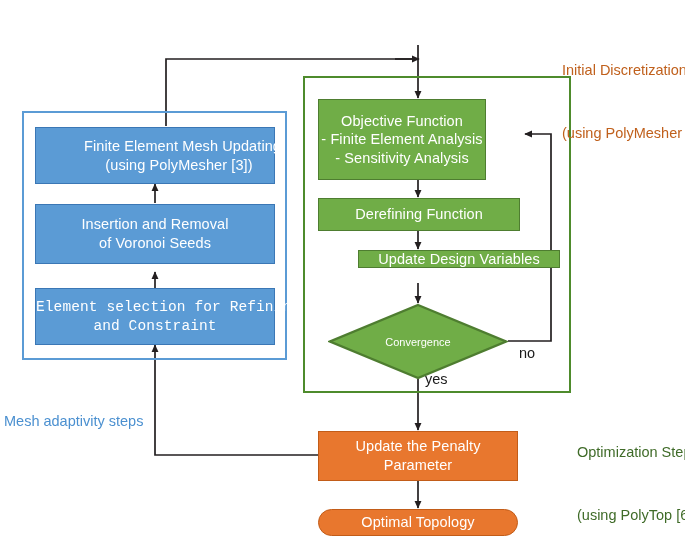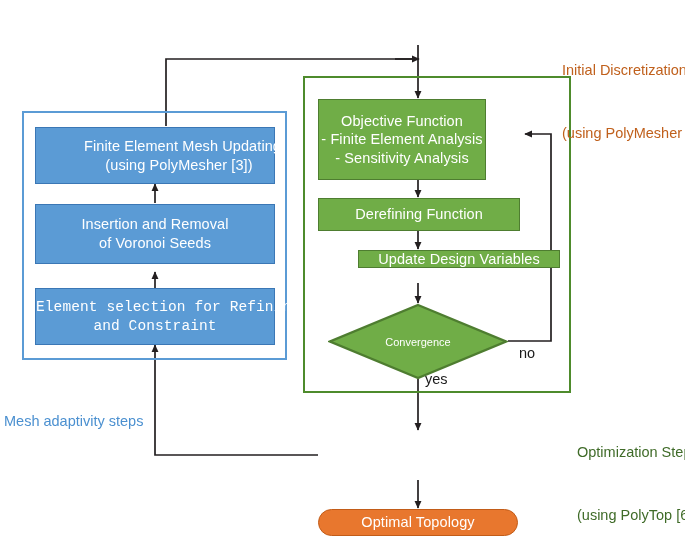--- a/index.html
+++ b/index.html
@@ -135,20 +135,26 @@
 
       <path d="M155,203 L155,184" marker-end="url(#ah)"></path>
     </g>
   </svg>
 
   <div class="group-frame frame-green" style="left:303px; top:76px; width:268px; height:317px;"></div>
 
   <div class="group-frame frame-blue" style="left:22px; top:111px; width:265px; height:249px;"></div>
 
 
+  <div class="node proc-orange" style="left:318px; top:431px; width:200px; height:50px;">
+    <div class="lines">
+      <div>Update the Penalty</div>
+      <div>Parameter</div>
+    </div>
+  </div>
 
   <div class="node term" style="left:318px; top:509px; width:200px; height:27px;">
     <div class="lines">
       <div>Optimal Topology</div>
     </div>
   </div>
 
   <div class="node proc-green" style="left:318px; top:99px; width:168px; height:81px;">
     <div class="lines">
       <div>Objective Function</div>

